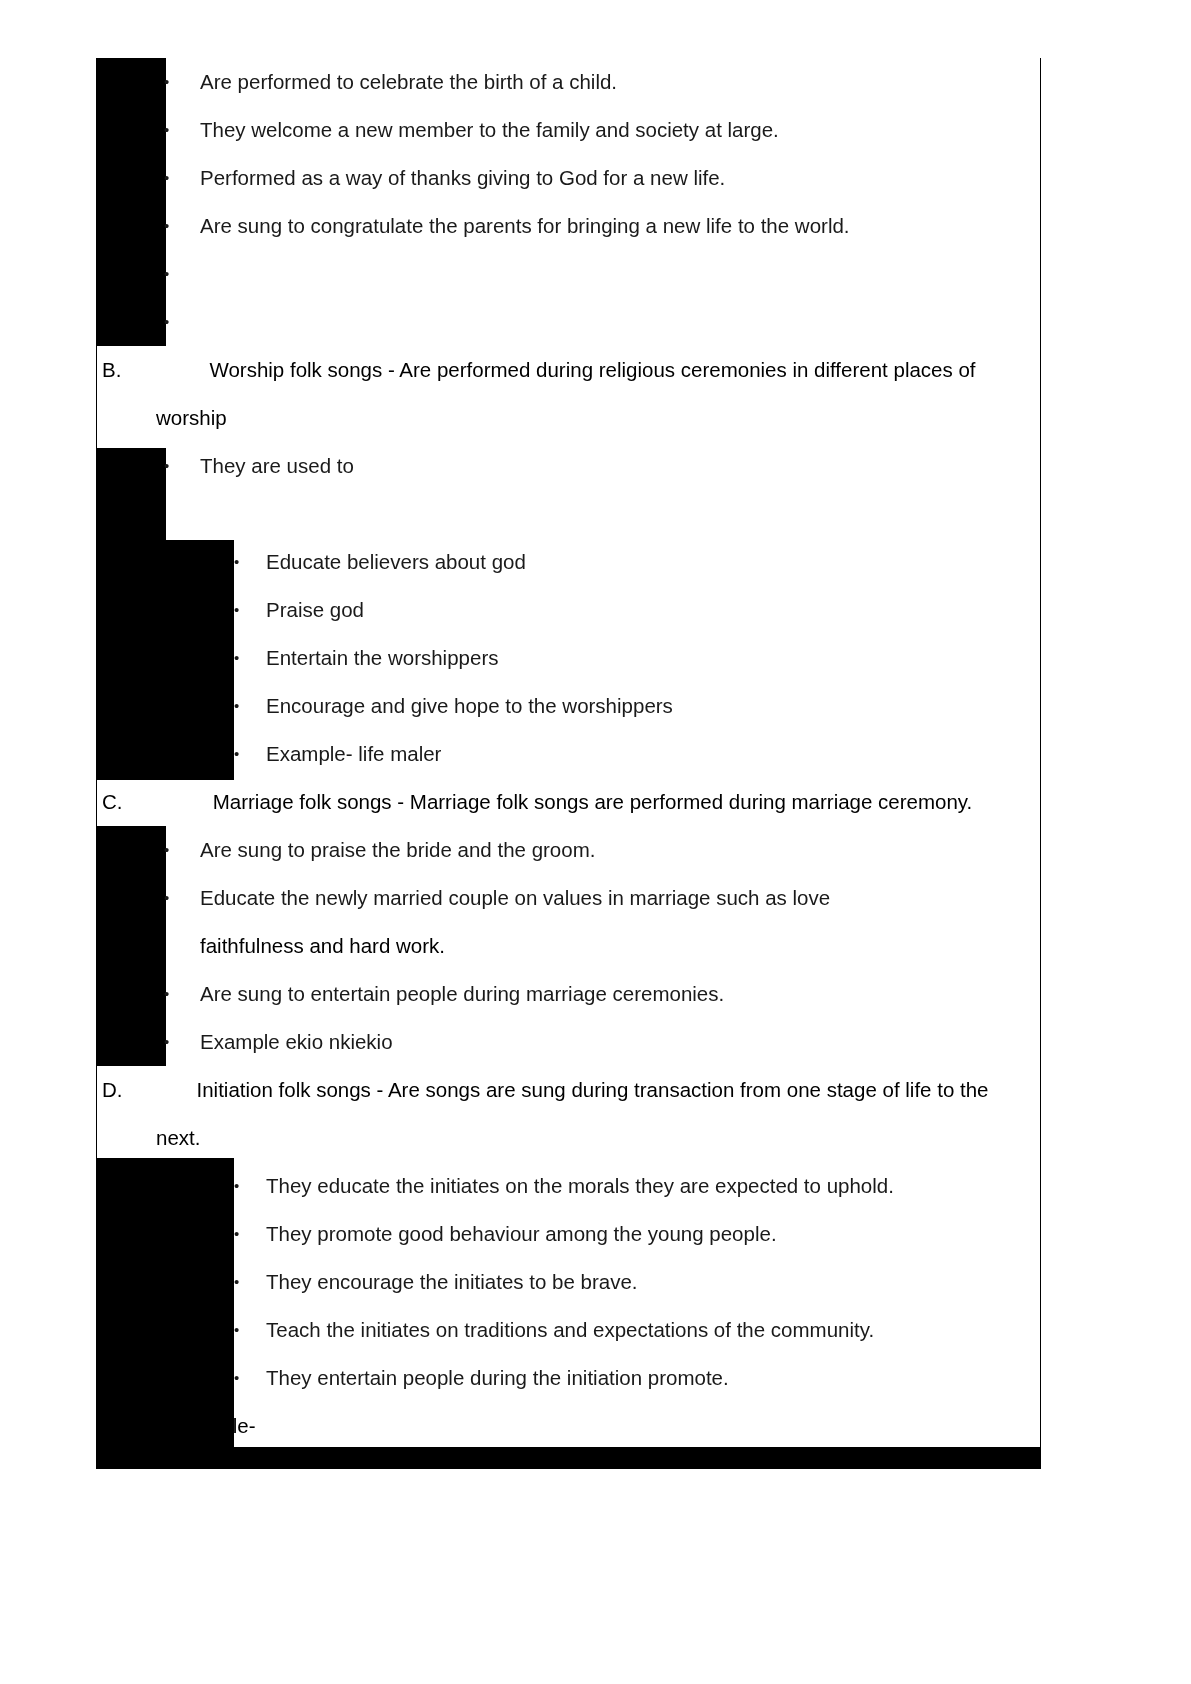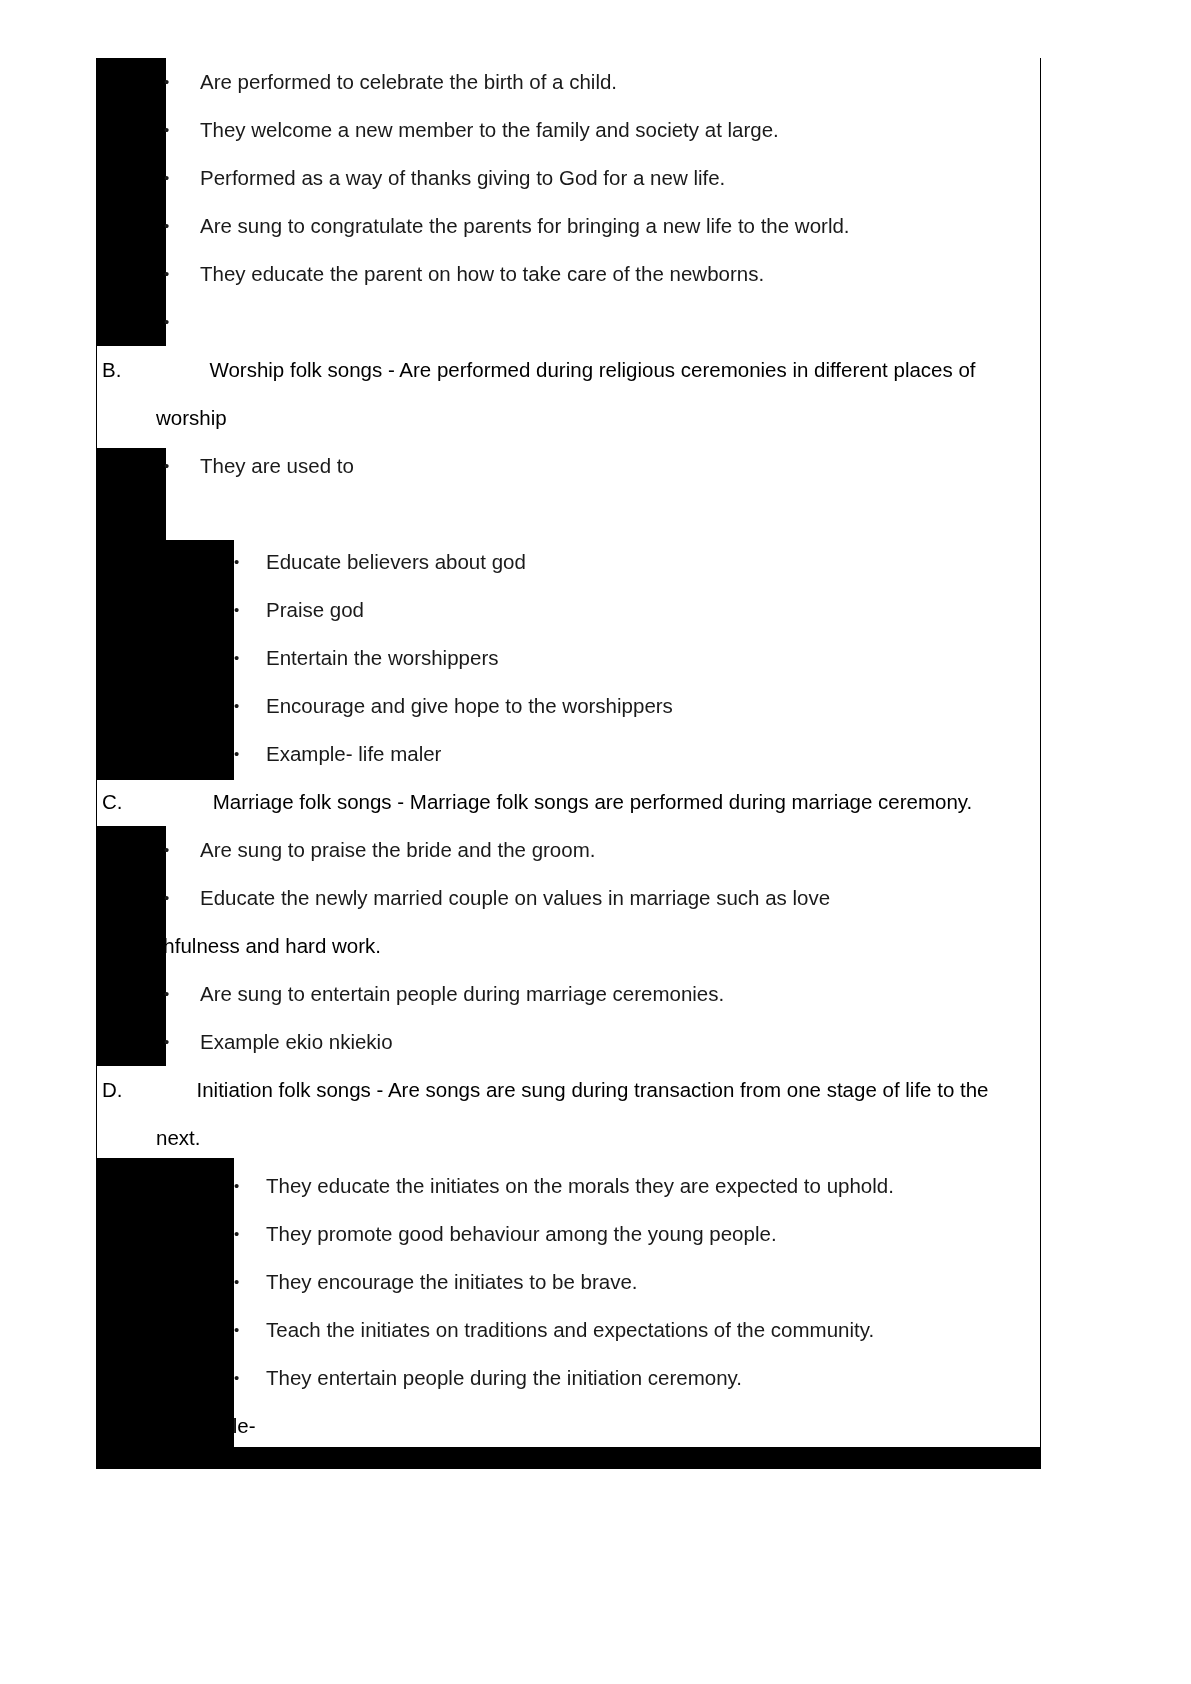--- a/index.html
+++ b/index.html
@@ -145,21 +145,20 @@
     <div class="lvl-item b1">
       <span class="bullet">•</span>
       <span class="txt">Performed as a way of thanks giving to God for a new life.</span>
     </div>
     <div class="lvl-item b1">
       <span class="bullet">•</span>
       <span class="txt">Are sung to congratulate the parents for bringing a new life to the world.</span>
     </div>
     <div class="lvl-item b1">
       <span class="bullet">•</span>
-      <span class="txt">They educate the parent on how to take care of the newborns.</span>
     </div>
     <div class="lvl-item b1">
       <span class="bullet">•</span>
     </div>
 
     <div class="alpha-item">
       <span class="marker">B.</span>
       <span class="atxt">Worship folk songs - Are performed during religious ceremonies in different places of</span>
     </div>
     <div class="cont-line">worship</div>
@@ -198,21 +197,21 @@
     </div>
 
     <div class="lvl-item b1">
       <span class="bullet">•</span>
       <span class="txt">Are sung to praise the bride and the groom.</span>
     </div>
     <div class="lvl-item b1">
       <span class="bullet">•</span>
       <span class="txt">Educate the newly married couple on values in marriage such as love</span>
     </div>
-    <div class="cont-line" style="padding-left:40px;">faithfulness and hard work.</div>
+    <div class="cont-line" style="padding-left:104px;">faithfulness and hard work.</div>
     <div class="lvl-item b1">
       <span class="bullet">•</span>
       <span class="txt">Are sung to entertain people during marriage ceremonies.</span>
     </div>
     <div class="lvl-item b1">
       <span class="bullet">•</span>
       <span class="txt">Example ekio nkiekio</span>
     </div>
 
     <div class="alpha-item">
@@ -232,18 +231,18 @@
     <div class="lvl-item b2">
       <span class="bullet">•</span>
       <span class="txt">They encourage the initiates to be brave.</span>
     </div>
     <div class="lvl-item b2">
       <span class="bullet">•</span>
       <span class="txt">Teach the initiates on traditions and expectations of the community.</span>
     </div>
     <div class="lvl-item b2">
       <span class="bullet">•</span>
-      <span class="txt">They entertain people during the initiation ceremony.</span>
+      <span class="txt">They entertain people during the initiation promote.</span>
     </div>
     <div class="cont-line deep">Example-</div>
 
   </div>
 </div>
 
 </body></html>

